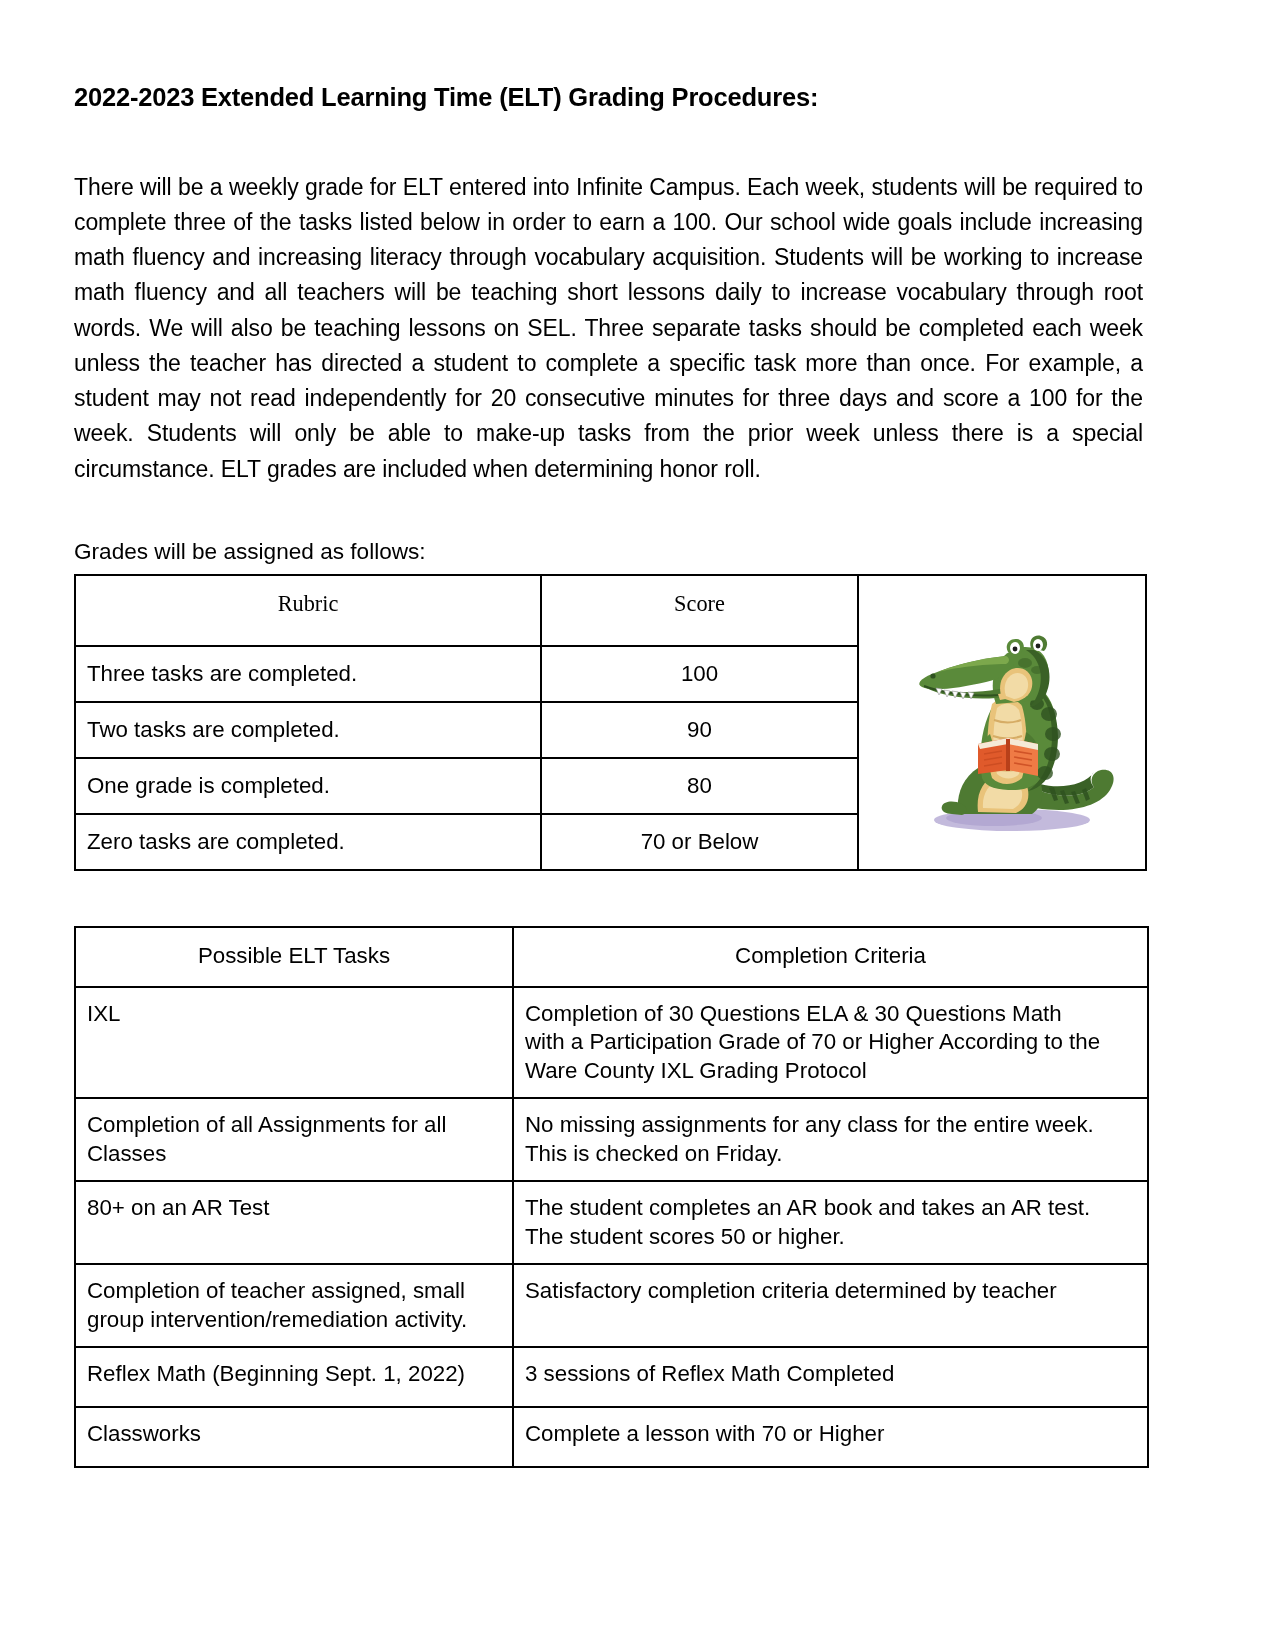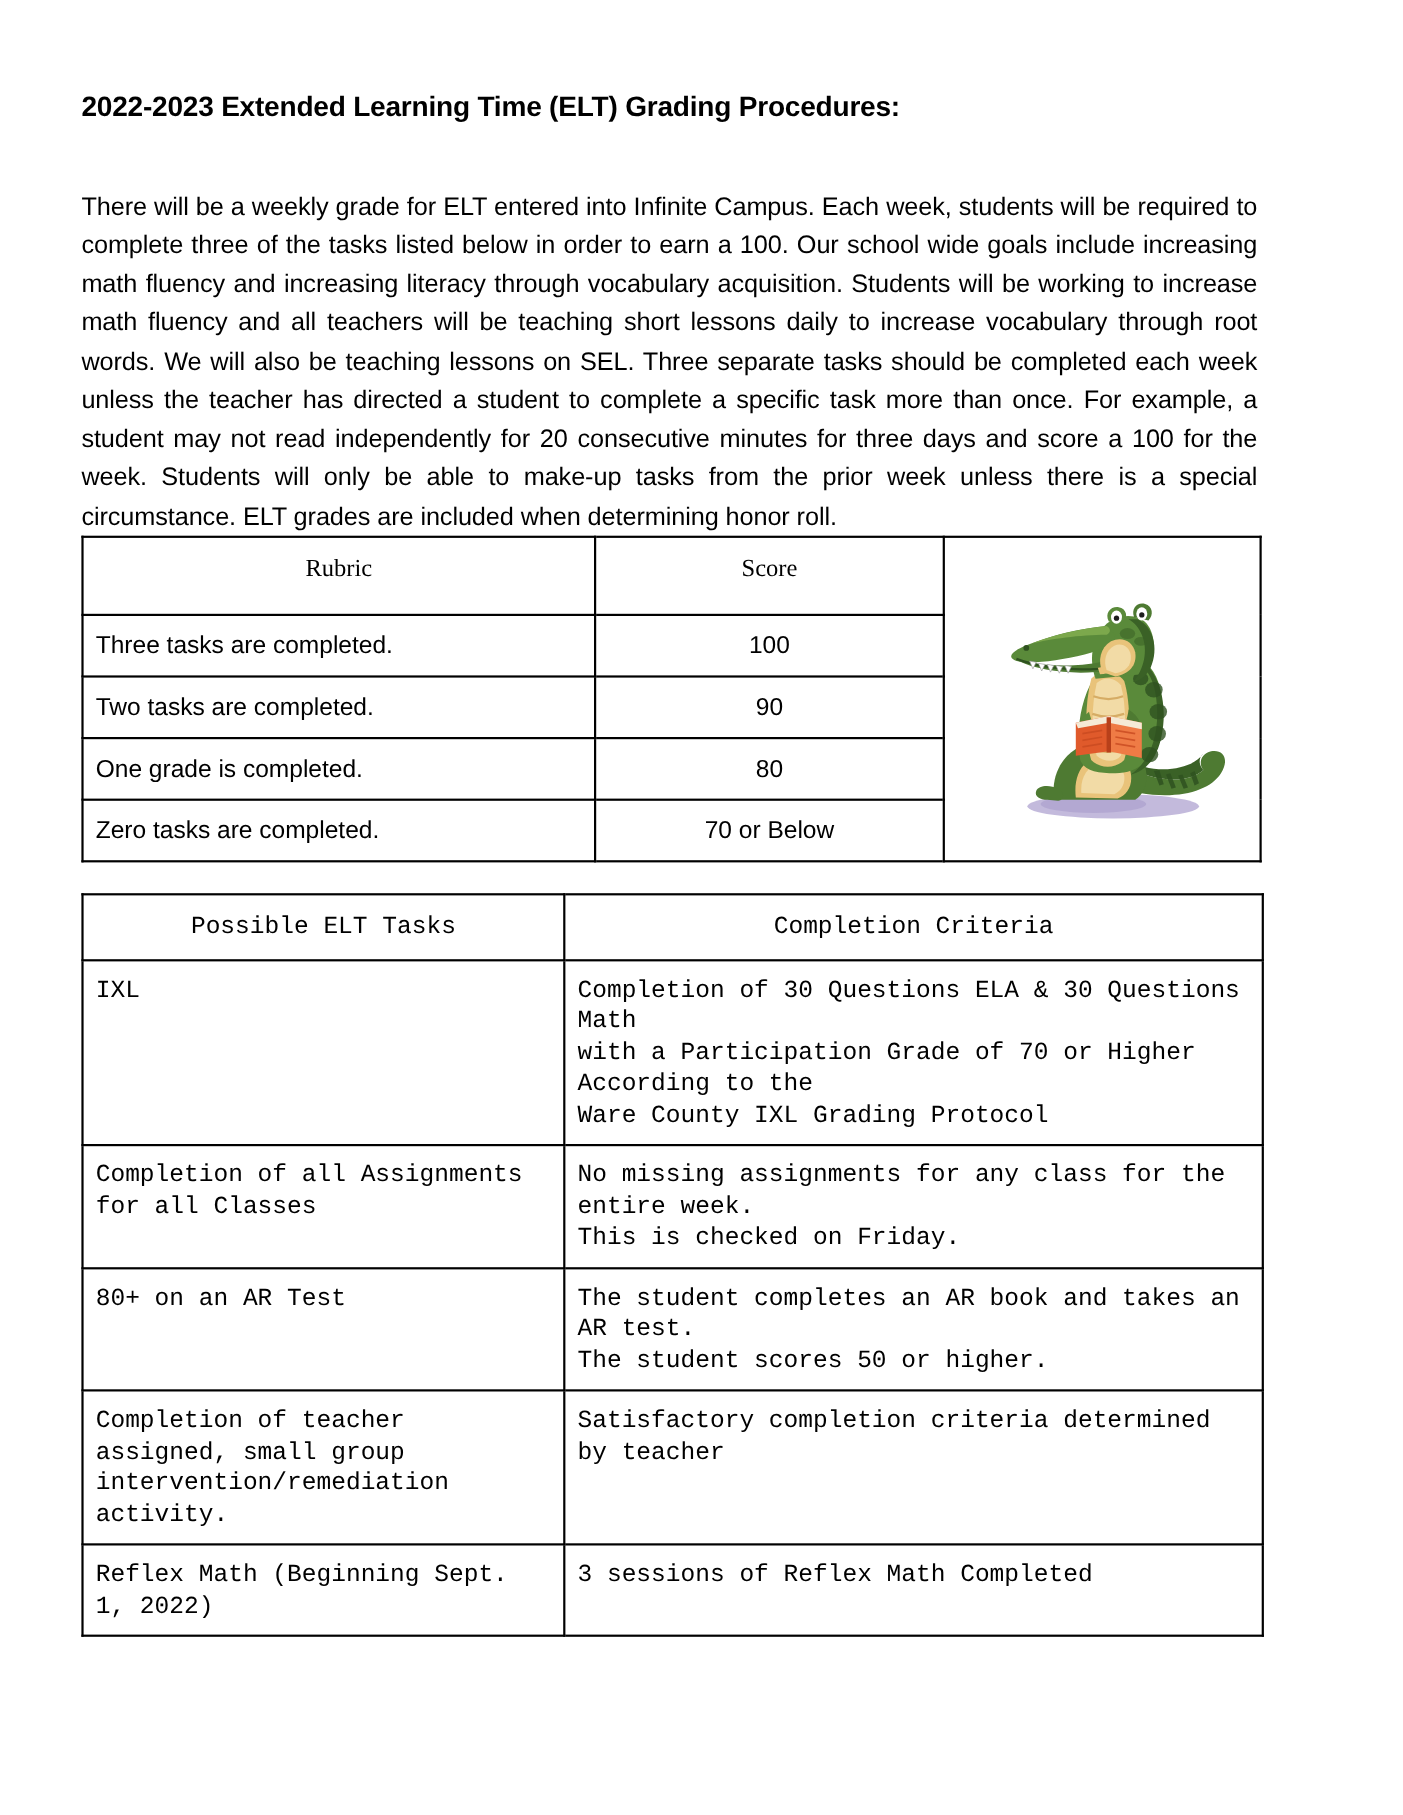--- a/index.html
+++ b/index.html
@@ -76,38 +76,39 @@
     text-align: center;
   }
   .gator-wrap {
     width: 100%;
     height: 266px;
     display: flex;
     align-items: center;
     justify-content: center;
   }
   
-  table.tasks-table { margin-top: 28px; width: 1069px; font-family: Liberation Mono, monospace; }
+  table.tasks-table { margin-top: 55px; width: 1069px; }
   .col-task { width: 436px; }
   .col-crit { width: 633px; }
   .tasks-head .cell-pad { text-align: center; padding: 14px 11px 16px 11px; }
   .tasks-table td .cell-pad { line-height: 28.5px; padding: 12px 11px 12px 11px; }
   .tall-1 { height: 98px; }
   .tall-2 { height: 60px; }
   .nowrapish { white-space: pre-line; }
 </style>
 </head>
 <body>
 
 <div class="page">
 
   <h1 class="doc-title">2022-2023 Extended Learning Time (ELT) Grading Procedures:</h1>
 
   <p class="intro">There will be a weekly grade for ELT entered into Infinite Campus. Each week, students will be required to complete three of the tasks listed below in order to earn a 100.  Our school wide goals include increasing math fluency and increasing literacy through vocabulary acquisition.  Students will be working to increase math fluency and all teachers will be teaching short lessons daily to increase vocabulary through root words.   We will also be teaching lessons on SEL. Three separate tasks should be completed each week unless the teacher has directed a student to complete a specific task more than once. For example, a student may not read independently for 20 consecutive minutes for three days and score a 100 for the week. Students will only be able to make-up tasks from the prior week unless there is a special circumstance. ELT grades are included when determining honor roll.</p>
 
+  <p class="grades-lead">Grades will be assigned as follows:</p>
 
   <table class="rubric-table">
     <tbody>
       <tr class="rubric-head">
         <th class="col-rubric">
           <div class="cell-pad center">Rubric</div>
         </th>
         <th class="col-score">
           <div class="cell-pad center">Score</div>
         </th>
@@ -308,16 +309,24 @@
 
       <tr class="tall-2">
         <td>
           <div class="cell-pad">Reflex Math (Beginning Sept. 1, 2022)</div>
         </td>
         <td>
           <div class="cell-pad nowrapish">3 sessions of Reflex Math Completed</div>
         </td>
       </tr>
 
+      <tr class="tall-2">
+        <td>
+          <div class="cell-pad">Classworks</div>
+        </td>
+        <td>
+          <div class="cell-pad nowrapish">Complete a lesson with 70 or Higher</div>
+        </td>
+      </tr>
     </tbody>
   </table>
 
 </div>
 
 </body></html>

